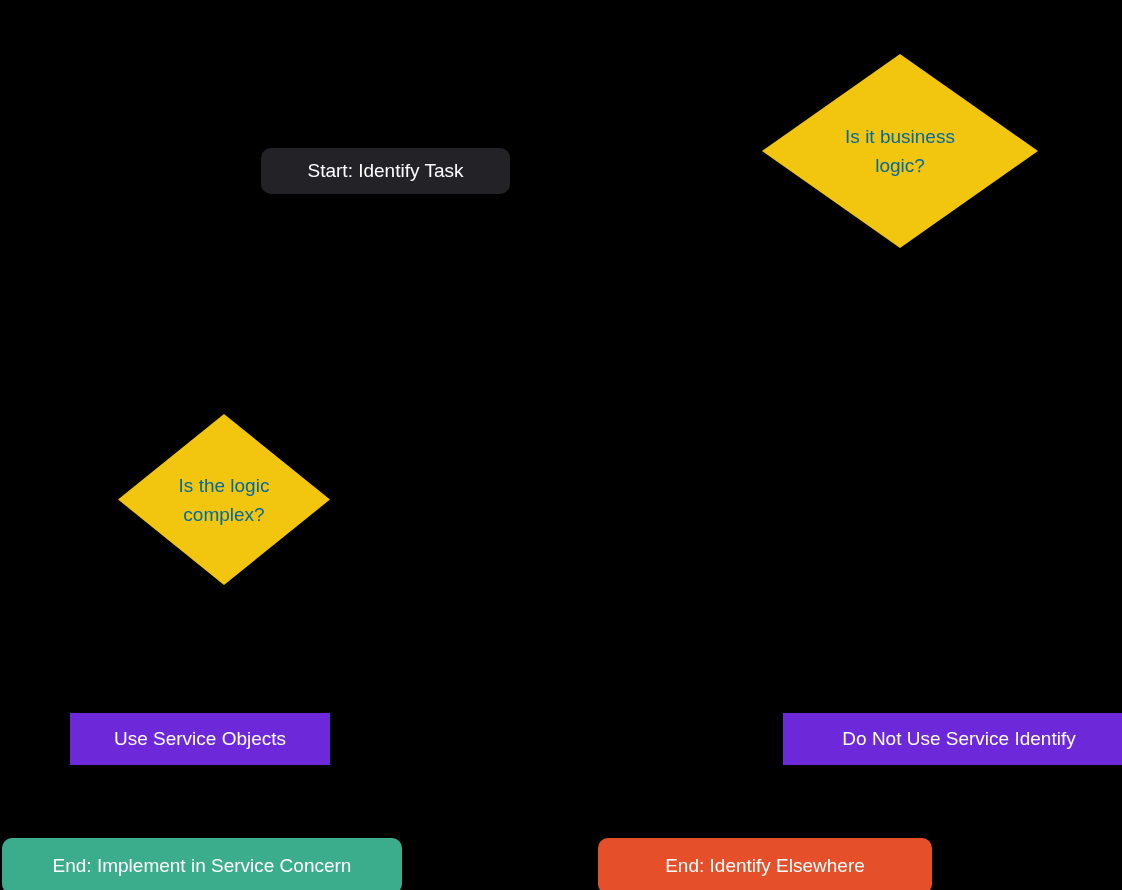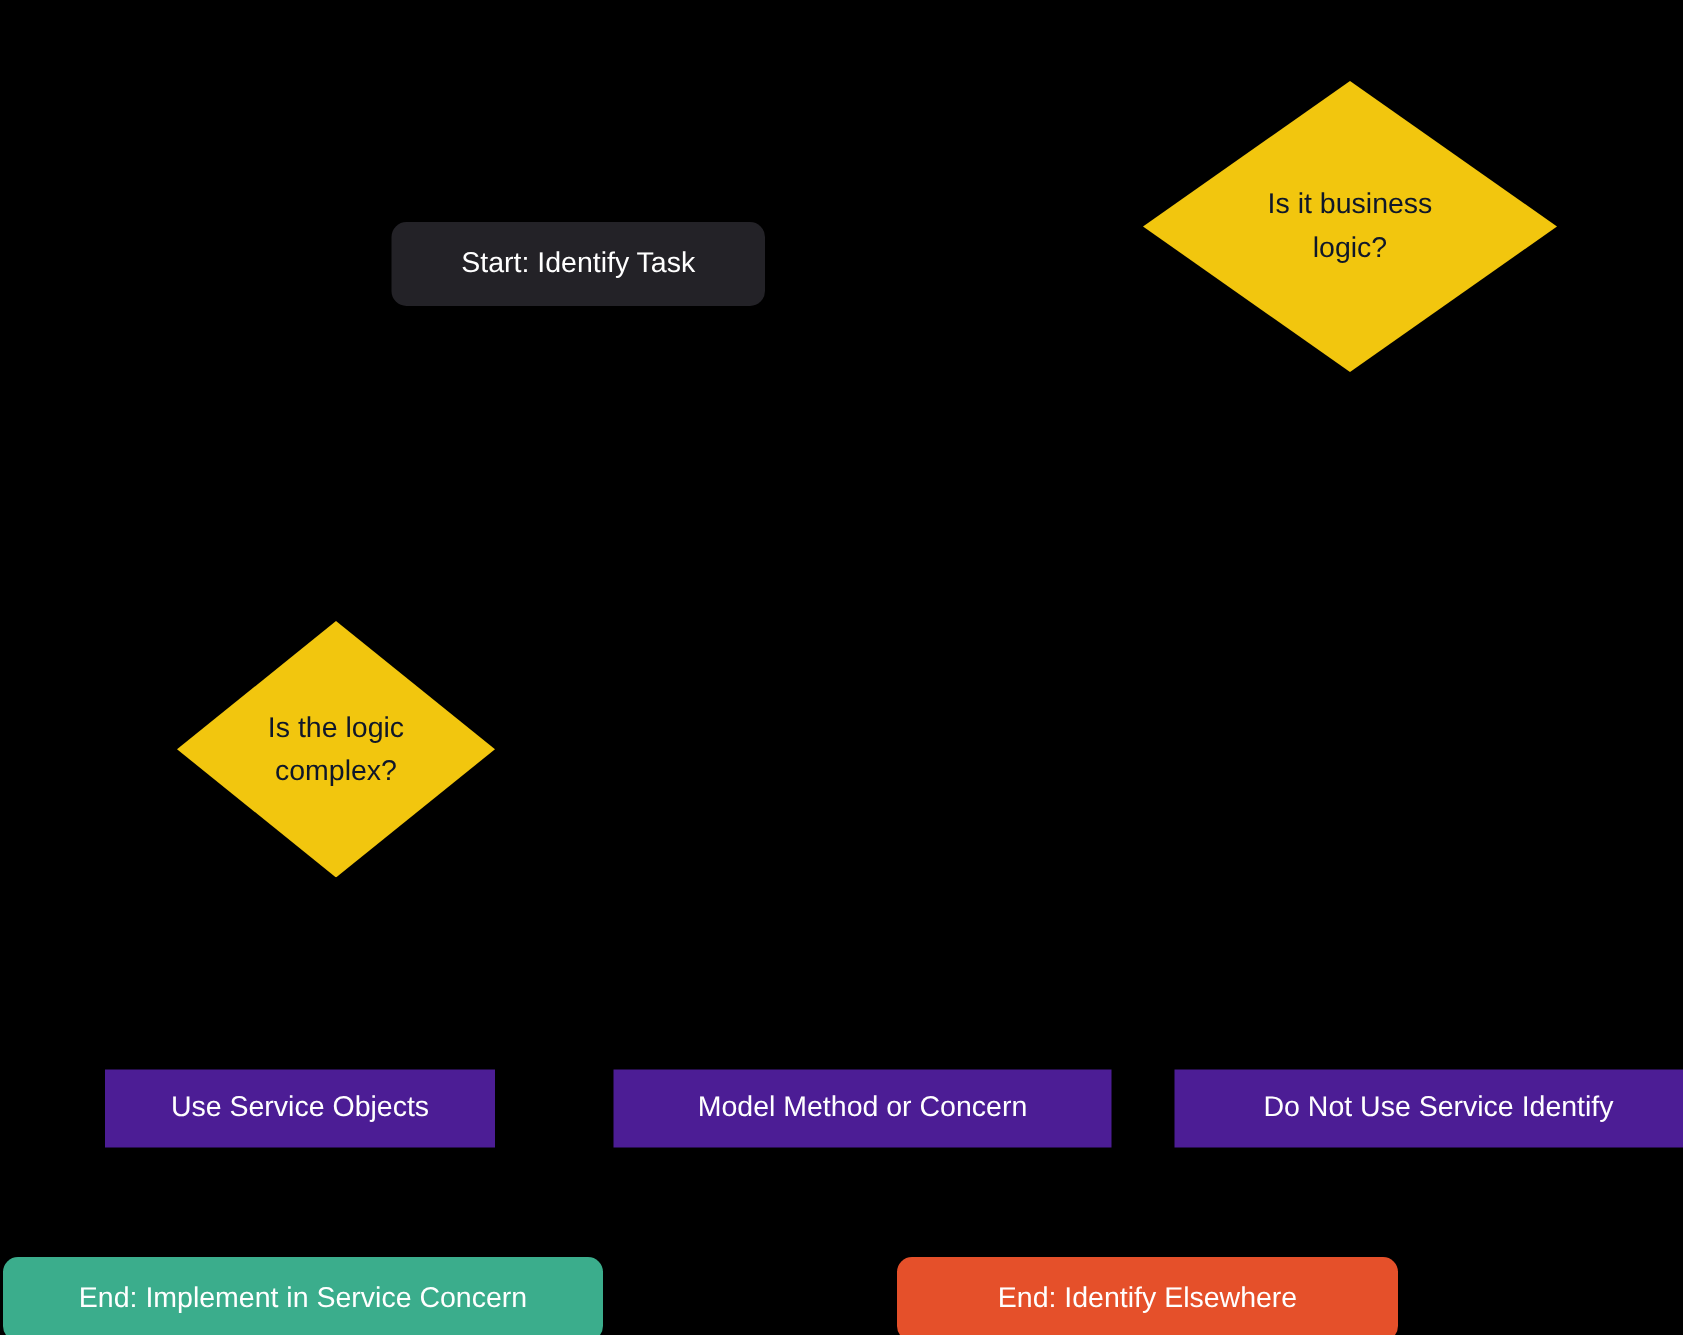--- a/index.html
+++ b/index.html
@@ -25,41 +25,41 @@
     text-align: center;
     box-sizing: border-box;
   }
   .lbl {
     white-space: pre-line;
     display: block;
   }
   
   .node-start {
     left: 261px; top: 148px;
-    width: 249px; height: 56px;
+    width: 249px; height: 46px;
     background: #232227;
     border-radius: 10px;
     color: #ffffff;
     font-size: 19px;
   }
   
   .diamond {
     background: #F2C60E;
     clip-path: polygon(50% 0%, 100% 50%, 50% 100%, 0% 50%);
-    color: #0f172a;
+    color: #0369a1;
     font-size: 19px;
     line-height: 29px;
   }
   .d-business { left: 762px; top: 54px;  width: 276px; height: 194px; }
   .d-data     { left: 448px; top: 273px; width: 277px; height: 237px; }
   .d-complex  { left: 118px; top: 414px; width: 212px; height: 171px; }
   
   .action {
     top: 713px; height: 52px;
-    background: #4c1d95;
+    background: #6d28d9;
     color: #ffffff;
     font-size: 19px;
   }
   .a-use    { left: 70px;  width: 260px; }
   .a-model  { left: 409px; width: 332px; }
   .a-no-use { left: 783px; width: 352px; }
   
   .endnode {
     top: 838px; height: 56px;
     border-radius: 10px;
@@ -86,23 +86,20 @@
 
   <div class="node diamond d-complex">
     <span class="lbl">Is the logic
 complex?</span>
   </div>
 
   <div class="node action a-use">
     <span class="lbl">Use Service Objects</span>
   </div>
 
-  <div class="node action a-model">
-    <span class="lbl">Model Method or Concern</span>
-  </div>
 
   <div class="node action a-no-use">
     <span class="lbl">Do Not Use Service Identify</span>
   </div>
 
   <div class="node endnode e-service">
     <span class="lbl">End: Implement in Service Concern</span>
   </div>
 
   <div class="node endnode e-elsewhere">

